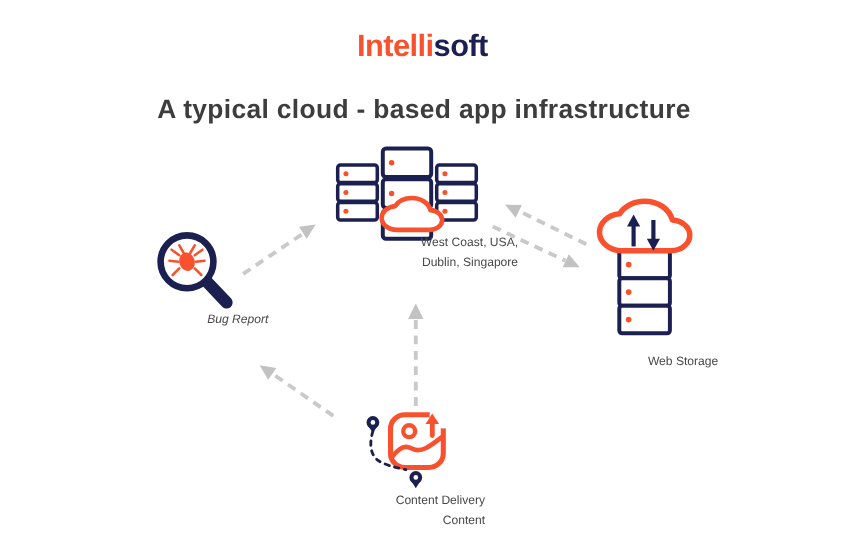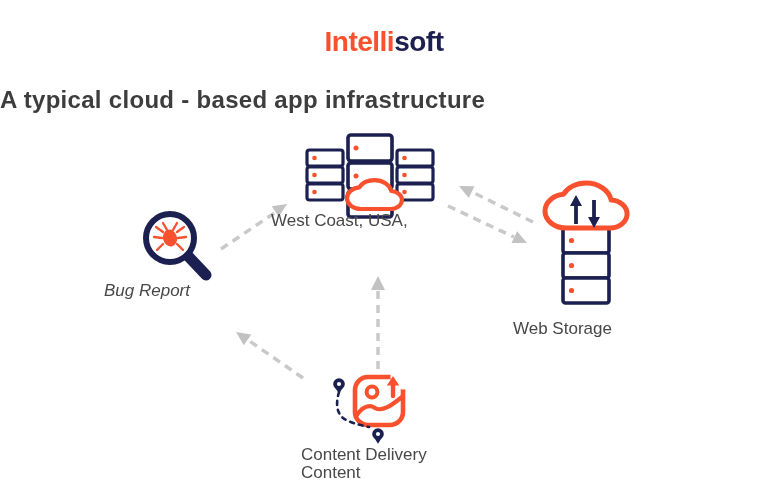--- a/index.html
+++ b/index.html
@@ -24,27 +24,27 @@
   .logo {
     position: absolute; top: 27px; left: 0; width: 768px;
     text-align: center; font-size: 28px; font-weight: 800;
     letter-spacing: -0.5px; line-height: 30px;
   }
   .logo .p1 { color: var(--orange); }
   .logo .p2 { color: var(--navy); }
 
   .title {
     position: absolute; top: 86px; left: 0; width: 628px;
-    text-align: left; font-size: 24px; font-weight: 700;
+    text-align: right; font-size: 24px; font-weight: 700;
     color: var(--title_text); letter-spacing: 0.3px;
   }
 
   .node-label {
-    position: absolute; text-align: left;
-    font-size: 17px; line-height: 18px; color: var(--label_text);
+    position: absolute; text-align: right;
+    font-size: 11px; line-height: 18px; color: var(--label_text);
   }
   .label-datacenter { left: 271px; top: 212px; width: 200px; }
   .label-bug        { left: 104px; top: 282px; width: 140px; font-style: italic; }
   .label-webstorage { left: 513px; top: 320px; width: 140px; }
   .label-cdn        { left: 301px; top: 446px; width: 140px; }
 
   .icon-svg { position: absolute; overflow: visible; }
   .svg-datacenter { left: 303px; top: 127px; }
   .svg-bug        { left: 132px; top: 204px; }
   .svg-webstorage { left: 535px; top: 176px; }
@@ -186,20 +186,21 @@
     </g>
     <g>
       <circle class="fn" cx="55" cy="76" r="5.8"></circle>
       <polygon class="fn" points="51.2,79.8 58.8,79.8 55,85.8"></polygon>
       <circle class="fw" cx="55" cy="76" r="2.1"></circle>
     </g>
   </svg>
 
   <div class="node-label label-datacenter">
     <div>West Coast, USA,</div>
+    <div>Dublin, Singapore</div>
   </div>
   <div class="node-label label-bug">
     <div>Bug Report</div>
   </div>
   <div class="node-label label-webstorage">
     <div>Web Storage</div>
   </div>
   <div class="node-label label-cdn">
     <div>Content Delivery</div>
     <div>Content</div>

